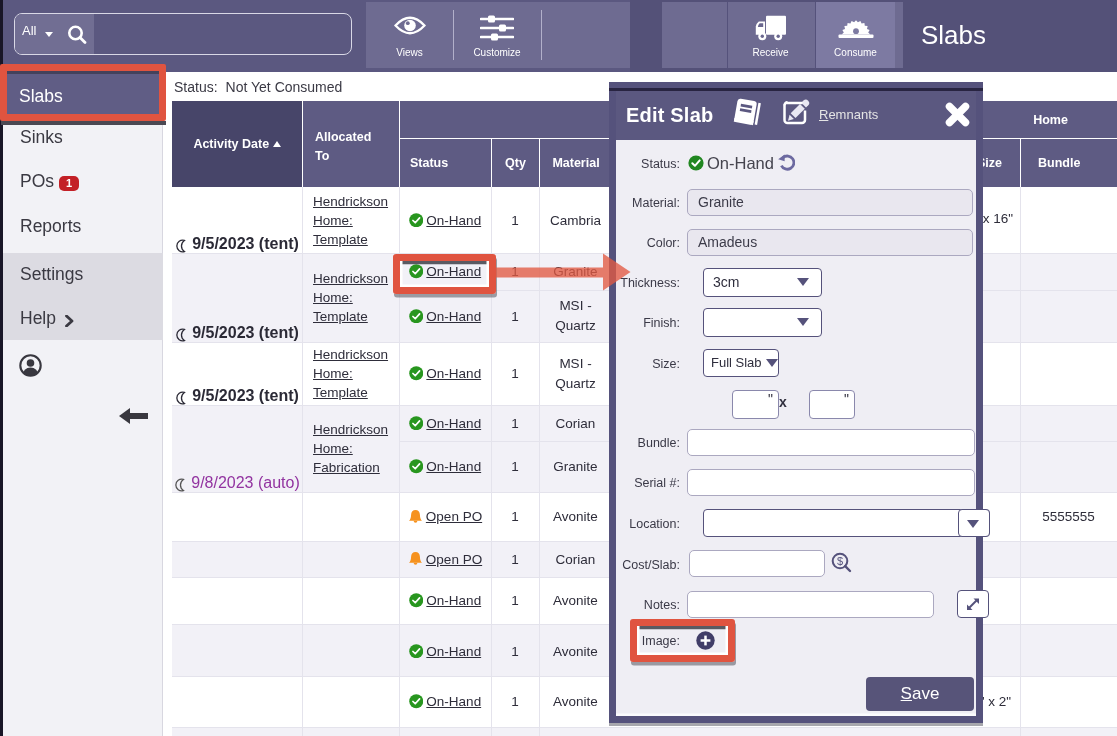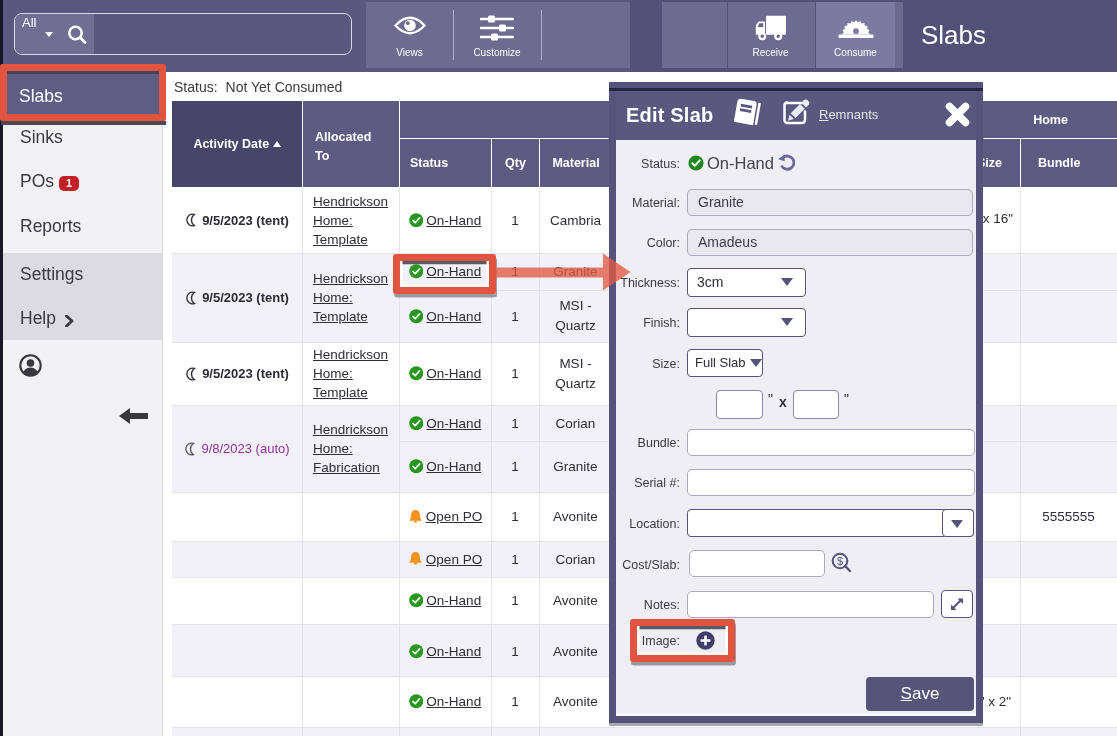--- a/index.html
+++ b/index.html
@@ -16,21 +16,21 @@
 .tbtn { position:absolute; top:0; height:66px; text-align:center; color:#fff; }
 .tbtn .lbl { position:absolute; width:100%; bottom:10px; font-size:10px; }
 .tbtn .ic { position:absolute; width:100%; top:13px; }
 .vsep { position:absolute; top:8px; height:50px; width:1px; background:#c9c7dd; opacity:.75; }
 #consume { background:#7d7aa2; }
 #slabsTitle { position:absolute; left:921px; top:20px; color:#fff; font-size:26px; }
 
 
 #searchbox { position:absolute; left:14px; top:13px; width:338px; height:42px; border:1.5px solid #d9d8e6; border-radius:8px; overflow:hidden; display:flex; }
 #allseg { width:46px; height:100%; background:#716e93; color:#fff; font-size:13px; position:relative; }
-#allseg span { position:absolute; left:7px; top:1px; }
+#allseg span { position:absolute; left:7px; top:9px; }
 #allseg .car { position:absolute; right:8px; top:18px; width:0; height:0; border-left:4px solid transparent; border-right:4px solid transparent; border-top:5px solid #fff; }
 #inpseg { flex:1; background:#5a577e; color:#f0eff5; font-size:16px; position:relative; }
 #inpseg span { position:absolute; left:8px; top:11px; }
 #magseg { width:33px; background:#716e93; position:relative; }
 
 
 #sidebar { position:absolute; left:0; top:73px; width:163px; height:663px; background:#f2f2f6; border-right:1px solid #d8d7e0; }
 #greyband { position:absolute; left:0; top:180px; width:163px; height:87px; background:#dcdbe2; }
 .sitem { position:absolute; left:20px; color:#3a3942; font-size:17.5px; }
 #slabsbox { position:absolute; left:0px; top:64px; width:166px; height:57px; border:7px solid #e05440; border-radius:2px; background:linear-gradient(#44425c 0 3px, #605d85 3px); z-index:30; }
@@ -38,30 +38,30 @@
 
 
 #statusline { position:absolute; left:174px; top:79px; font-size:14px; color:#3b3a45; }
 #statusline b { font-weight:normal; margin-left:8px; }
 .hcell { position:absolute; background:#5e5b83; color:#fff; font-weight:bold; font-size:12.5px; }
 .rowline { position:absolute; background:#e4e3ec; height:1px; }
 .colline { position:absolute; background:#e4e3ec; width:1px; }
 .lavrow { position:absolute; background:#f2f1f7; }
 .cell { position:absolute; display:flex; align-items:center; justify-content:center; color:#2e2d3a; font-size:13.5px; text-align:center; }
 .lnk { text-decoration:underline; }
-.datec { font-weight:bold; color:#2b2a36; font-size:13px; }
+.datec { font-weight:bold; color:#2b2a36; font-size:16px;align-items:flex-end; }
 .alloc { text-align:left; line-height:19px; }
 
 
 #modal { position:absolute; left:609px; top:82px; width:374px; height:641px; background:#efeef4; border:7px solid #55527c; z-index:20; box-shadow: inset 0 -2.5px 0 #fbfbfd, 0 3px 0 rgba(95,95,105,.55); }
 #mtitle { position:absolute; left:0; top:2px; width:360px; height:49px; background:#5b5880; }
 #mtitle .t { position:absolute; left:10px; top:13px; color:#fff; font-size:20px; font-weight:bold; letter-spacing:0.2px; }
 .mlabel { position:absolute; color:#3a3947; font-size:12.5px; text-align:right; width:70px; }
 .minput { position:absolute; background:#fff; border:1px solid #aba8c0; border-radius:5px; font-size:14px; color:#3c3b49; }
-.msel { position:absolute; background:#fff; border:1.5px solid #55527b; border-radius:4px; font-size:14px; color:#2f2e3d; }
+.msel { position:absolute; background:#fff; border:1.5px solid #55527b; border-radius:4px; font-size:14px; color:#2f2e3d;margin-left:16px; }
 .tri { position:absolute; width:0; height:0; border-left:6px solid transparent; border-right:6px solid transparent; border-top:8px solid #55527b; }
 #saveBtn { position:absolute; background:#575479; color:#fff; font-size:17px; border-radius:4px; text-align:center; }
 
 
 .obox { position:absolute; border:7px solid #e05440; z-index:40; box-shadow: inset 0 -2.5px 0 #fff, inset 2.5px 0 0 #fff, inset -2.5px 0 0 #fff, inset 0 3.2px 0 #5a5a62, 1px 3.5px 0 rgba(84,84,92,.55); }
 #arrow { position:absolute; z-index:41; }
 </style>
 </head>
 <body>
 

